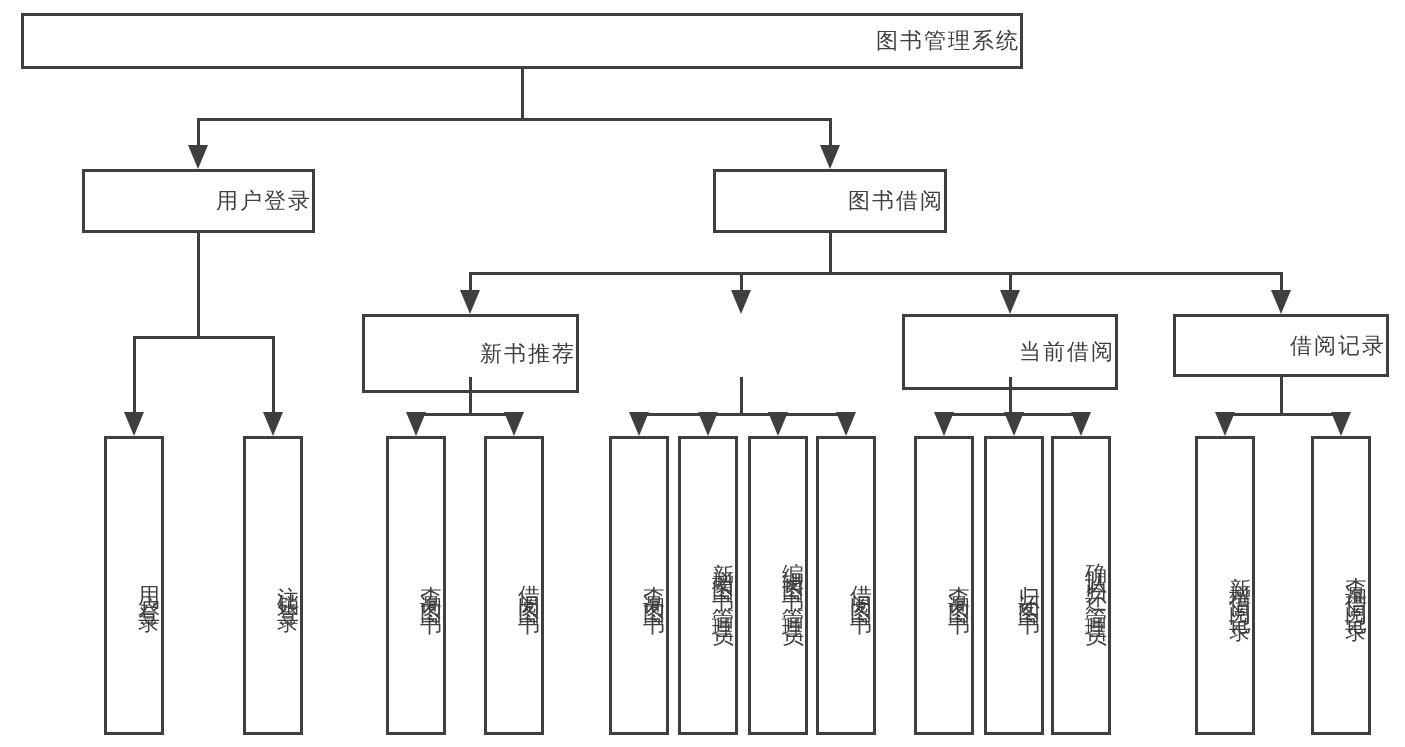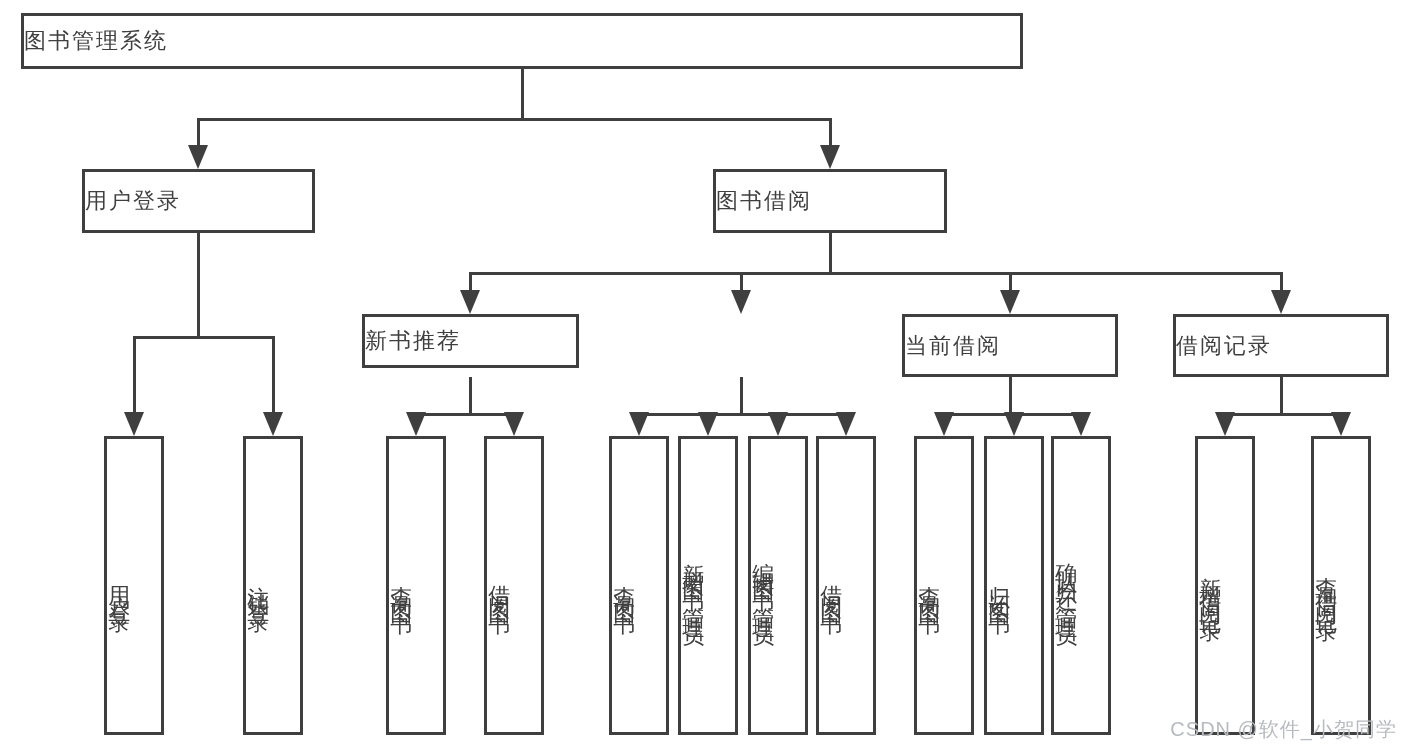--- a/index.html
+++ b/index.html
@@ -9,21 +9,21 @@
     background:var(--background,#ffffff);
     font-family:"Liberation Sans", sans-serif;
     color:var(--text,#3f3f3f);
     overflow:hidden;
   }
   .node {
     position:absolute;
     box-sizing:border-box;
     border:3px solid var(--line,#3f3f3f);
     background:#ffffff;
-    display:flex; align-items:center; justify-content:flex-start;
+    display:flex; align-items:center; justify-content:flex-end;
   }
   .hlabel { font-size:22px; letter-spacing:2px; white-space:nowrap; }
   .vtext {
     writing-mode:vertical-rl;
     text-orientation:mixed;
     font-size:22px;
     letter-spacing:9px;
     line-height:1.1;
     white-space:nowrap;
   }
@@ -76,24 +76,24 @@
   <div class="hline" style="left:468.5px;top:272px;width:814px"></div>
   <div class="vline" style="left:468.5px;top:272px;height:22px"></div>
   <div class="arrow" style="left:460px;top:290px"></div>
   <div class="vline" style="left:739.5px;top:272px;height:22px"></div>
   <div class="arrow" style="left:731px;top:290px"></div>
   <div class="vline" style="left:1008.5px;top:272px;height:22px"></div>
   <div class="arrow" style="left:1000px;top:290px"></div>
   <div class="vline" style="left:1279.5px;top:272px;height:22px"></div>
   <div class="arrow" style="left:1271px;top:290px"></div>
 
-  <div class="node" style="left:362px;top:314px;width:217px;height:54px">
+  <div class="node" style="left:362px;top:314px;width:217px;height:79px">
     <span class="hlabel">新书推荐</span>
   </div>
-  <div class="node" style="left:902px;top:314px;width:216px;height:63px">
+  <div class="node" style="left:902px;top:314px;width:216px;height:76px">
     <span class="hlabel">当前借阅</span>
   </div>
   <div class="node" style="left:1173px;top:314px;width:216px;height:63px">
     <span class="hlabel">借阅记录</span>
   </div>
 
   <div class="vline" style="left:468.5px;top:377px;height:39px"></div>
   <div class="hline" style="left:414.5px;top:413px;width:101px"></div>
   <div class="arrow" style="left:406px;top:412px"></div>
   <div class="arrow" style="left:504px;top:412px"></div>
@@ -153,15 +153,14 @@
     <span class="vtext">确认归还（管理员）</span>
   </div>
 
   <div class="node leaf" style="left:1195px;top:436px;width:60px;height:299px">
     <span class="vtext">新增借阅记录</span>
   </div>
   <div class="node leaf" style="left:1311px;top:436px;width:60px;height:299px">
     <span class="vtext">查询借阅记录</span>
   </div>
 
-  <div class="watermark">CSDN @软件_小贺同学</div>
 
 </div>
 
 </body></html>

